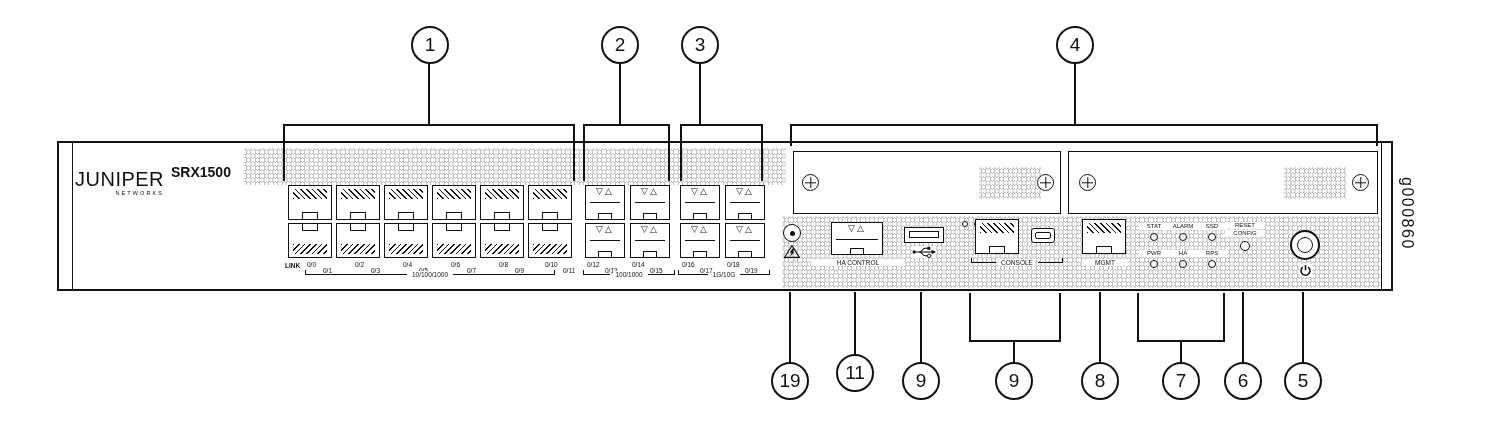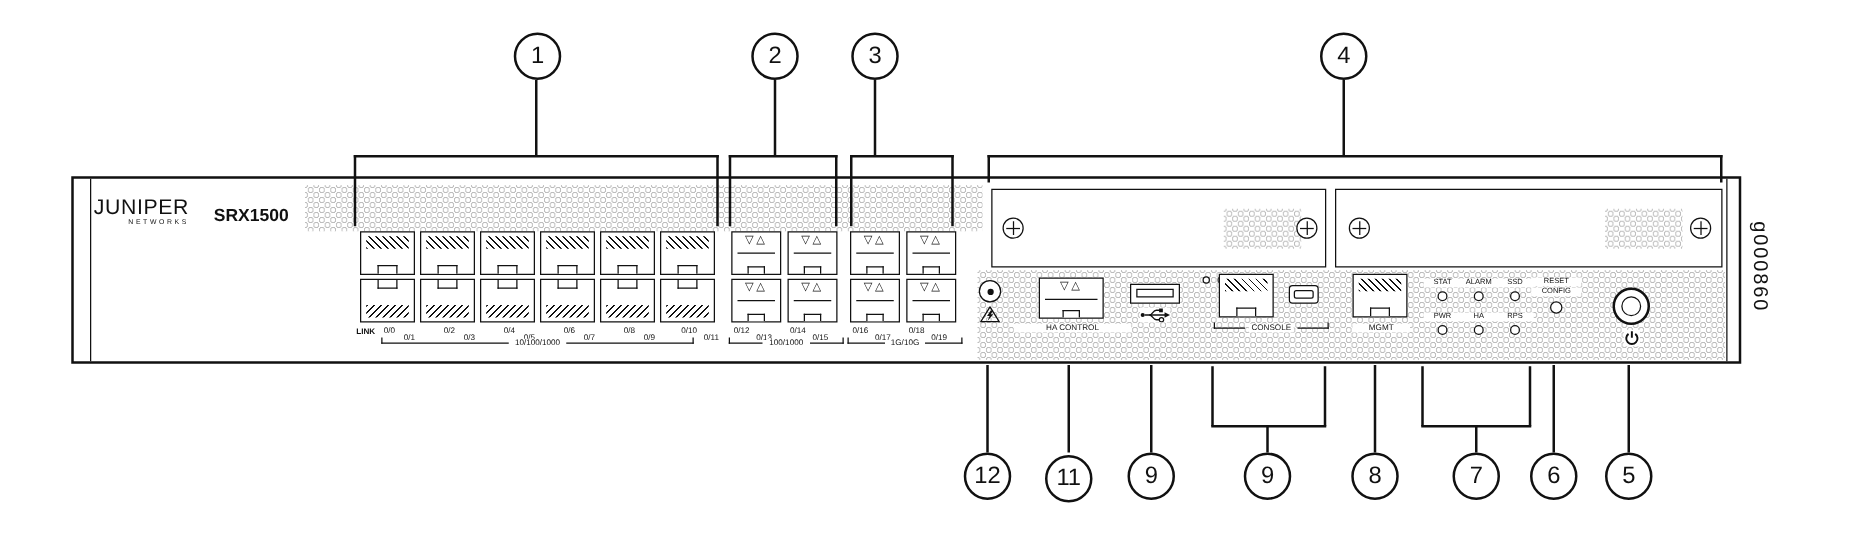--- a/index.html
+++ b/index.html
@@ -8,21 +8,21 @@
   .abs{position:absolute;}
   
   .chassis{position:absolute;left:57px;top:141px;width:1336px;height:150px;
            border:2.2px solid #111;background:#fff;box-sizing:border-box;}
   .cline{position:absolute;top:0;bottom:0;width:1.3px;background:#111;}
   .perf{background-image:
      radial-gradient(circle, rgba(0,0,0,0) 1.6px, #bdbdbd 1.7px, #bdbdbd 2.5px, rgba(0,0,0,0) 2.6px),
      radial-gradient(circle, rgba(0,0,0,0) 1.6px, #bdbdbd 1.7px, #bdbdbd 2.5px, rgba(0,0,0,0) 2.6px);
      background-size:9px 8px;background-position:0 0,4.5px 4px;}
   
-  .brand{font-size:17px;letter-spacing:.5px;line-height:1;}
+  .brand{font-size:20px;letter-spacing:.5px;line-height:1;margin-top:12px;}
   .brandsub{font-size:5.5px;letter-spacing:2.1px;text-align:right;margin-top:1px;}
   .model{font-size:14px;font-weight:bold;}
   
   .rj45{position:absolute;width:44px;height:35px;border:1.6px solid #111;background:#fff;box-sizing:border-box;}
   .rj45 .pins{position:absolute;left:4px;right:4px;top:3px;height:10px;
      background:repeating-linear-gradient(45deg,#111 0 1px,transparent 1px 4px);}
   .rj45 .notch{position:absolute;left:50%;transform:translateX(-50%);bottom:0;width:16px;height:7px;
      border:1.3px solid #111;border-bottom:none;background:#fff;box-sizing:border-box;}
   .flip{transform:scaleY(-1);}
   .sfp{position:absolute;width:40px;height:35px;border:1.6px solid #111;background:#fff;box-sizing:border-box;}
@@ -329,22 +329,22 @@
   <div class="vl" style="left:1180px;top:340px;height:22px"></div>
 
   <div class="vl" style="left:1242px;top:292px;height:70px"></div>
   <div class="vl" style="left:1302px;top:292px;height:70px"></div>
 
   <div class="callout" style="left:411px;top:26px">1</div>
   <div class="callout" style="left:601px;top:26px">2</div>
   <div class="callout" style="left:681px;top:26px">3</div>
   <div class="callout" style="left:1056px;top:26px">4</div>
 
-  <div class="callout" style="left:771px;top:362px">12</div>
-  <div class="callout" style="left:836px;top:364px">11</div>
+  <div class="callout" style="left:771px;top:362px">19</div>
+  <div class="callout" style="left:836px;top:354px">11</div>
   <div class="callout" style="left:902px;top:362px">9</div>
   <div class="callout" style="left:995px;top:362px">9</div>
   <div class="callout" style="left:1081px;top:362px">8</div>
   <div class="callout" style="left:1162px;top:362px">7</div>
   <div class="callout" style="left:1224px;top:362px">6</div>
   <div class="callout" style="left:1284px;top:362px">5</div>
 
   <div class="figcode">g000860</div>
 
 </div>

